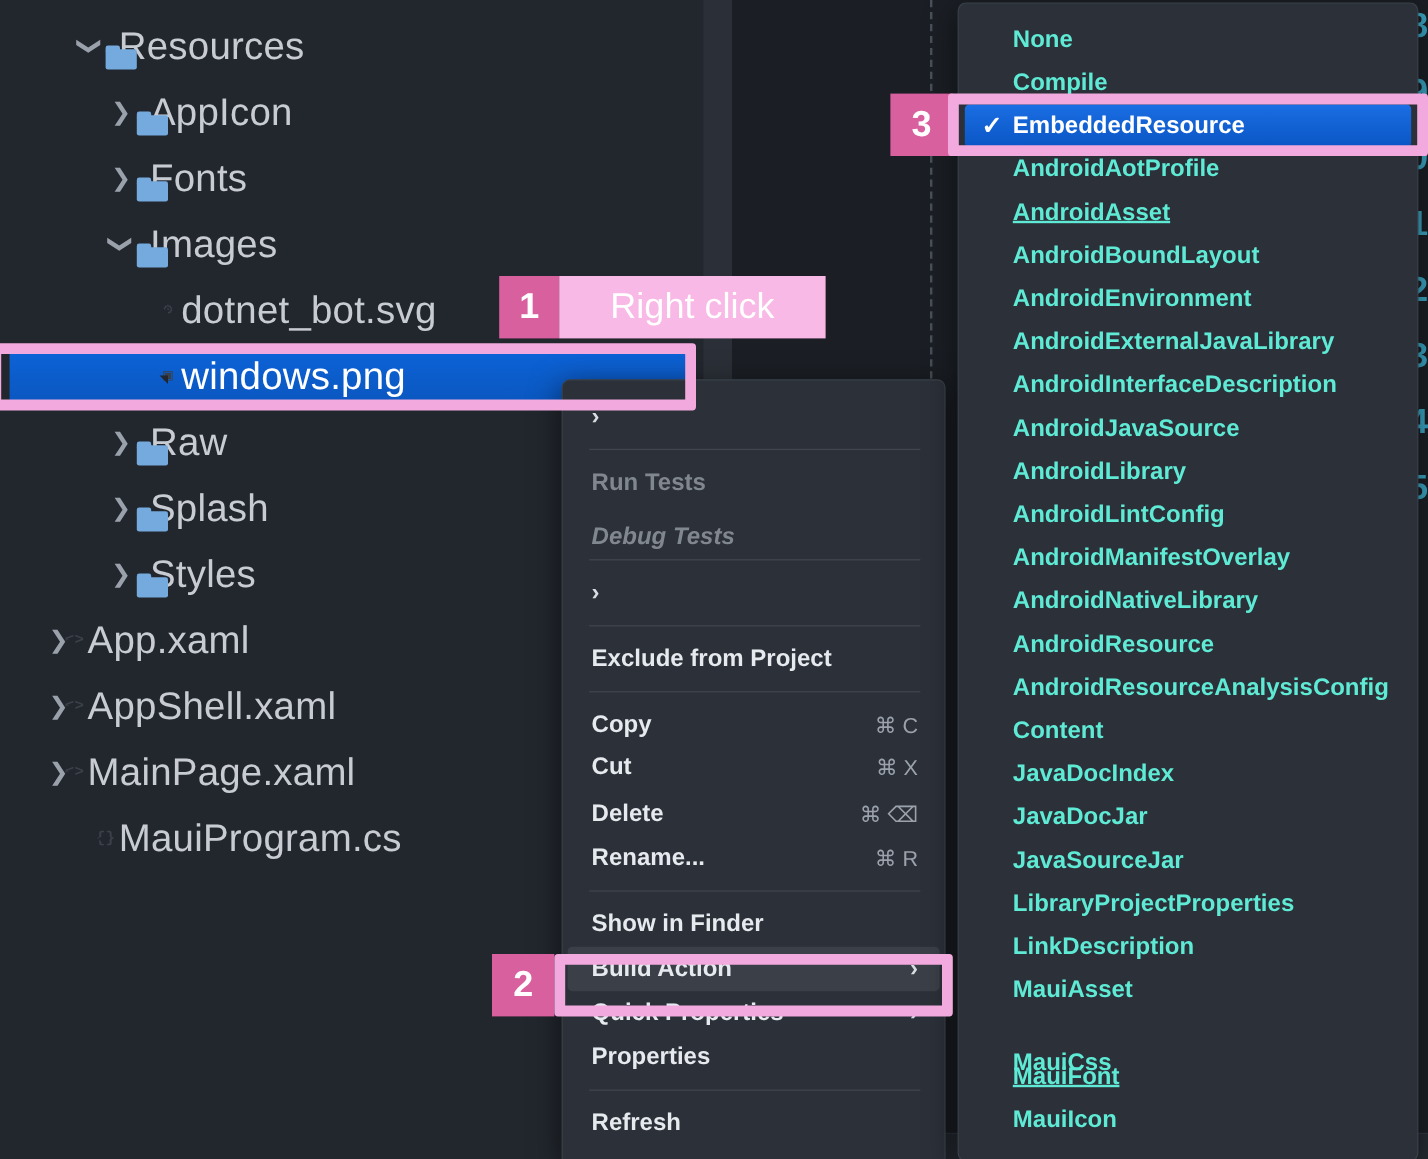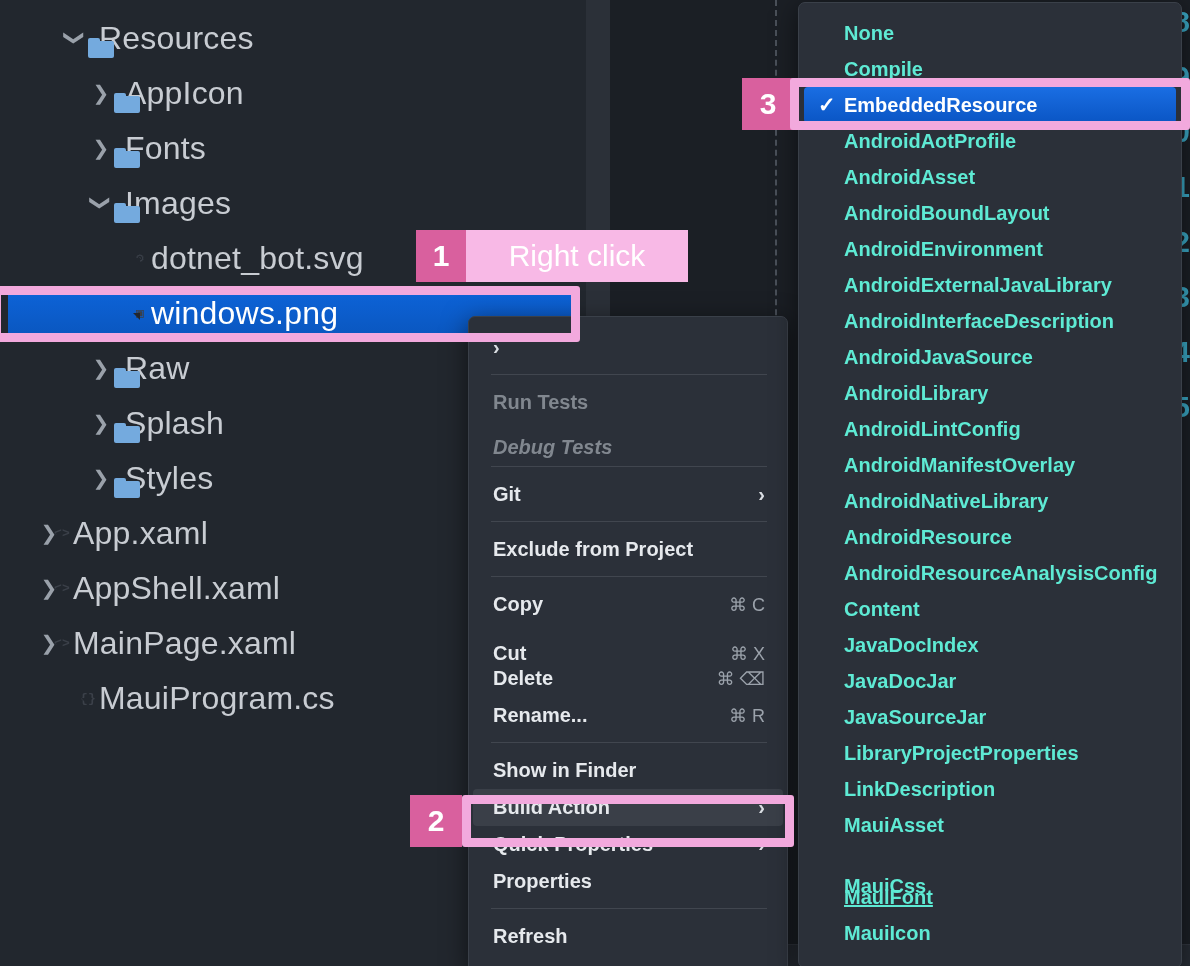--- a/index.html
+++ b/index.html
@@ -265,33 +265,32 @@
       </div>
       <div class="cm-sep" style="top: 57px;"></div>
       <div class="cm-item dim" style="top: 67px;">
         <span class="lbl">Run Tests</span>
       </div>
       <div class="cm-item dim" style="top: 112px; font-style: italic;">
         <span class="lbl">Debug Tests</span>
       </div>
       <div class="cm-sep" style="top: 149px;"></div>
       <div class="cm-item" style="top: 159px;">
-        <span class="lbl">Git</span>
         <span class="arrow">›</span>
       </div>
       <div class="cm-sep" style="top: 204px;"></div>
       <div class="cm-item" style="top: 214px;">
         <span class="lbl">Exclude from Project</span>
       </div>
       <div class="cm-sep" style="top: 259px;"></div>
       <div class="cm-item" style="top: 269px;">
         <span class="lbl">Copy</span>
         <span class="short">⌘ C</span>
       </div>
-      <div class="cm-item" style="top: 318px; gap: 48px;">
+      <div class="cm-item" style="top: 304px; gap: 48px;">
         <span class="lbl">Cut</span>
         <span class="short">⌘ X</span>
       </div>
       <div class="cm-item" style="top: 343px; justify-content: flex-end;">
         <span class="lbl">Delete</span>
         <span class="short">⌘ ⌫</span>
       </div>
       <div class="cm-item" style="top: 380px;">
         <span class="lbl">Rename...</span>
         <span class="short">⌘ R</span>
@@ -324,21 +323,21 @@
       <div class="sm-item" style="top: 48px;">
         <span>Compile</span>
       </div>
       <div class="sm-item selected" style="top: 84px;">
         <span class="check">✓</span>
         <span>EmbeddedResource</span>
       </div>
       <div class="sm-item" style="top: 120px;">
         <span>AndroidAotProfile</span>
       </div>
-      <div class="sm-item" style="top: 156px;">
+      <div class="sm-item" style="top: 156px; text-decoration: underline;">
         <span>AndroidAsset</span>
       </div>
       <div class="sm-item" style="top: 192px;">
         <span>AndroidBoundLayout</span>
       </div>
       <div class="sm-item" style="top: 228px;">
         <span>AndroidEnvironment</span>
       </div>
       <div class="sm-item" style="top: 264px;">
         <span>AndroidExternalJavaLibrary</span>

